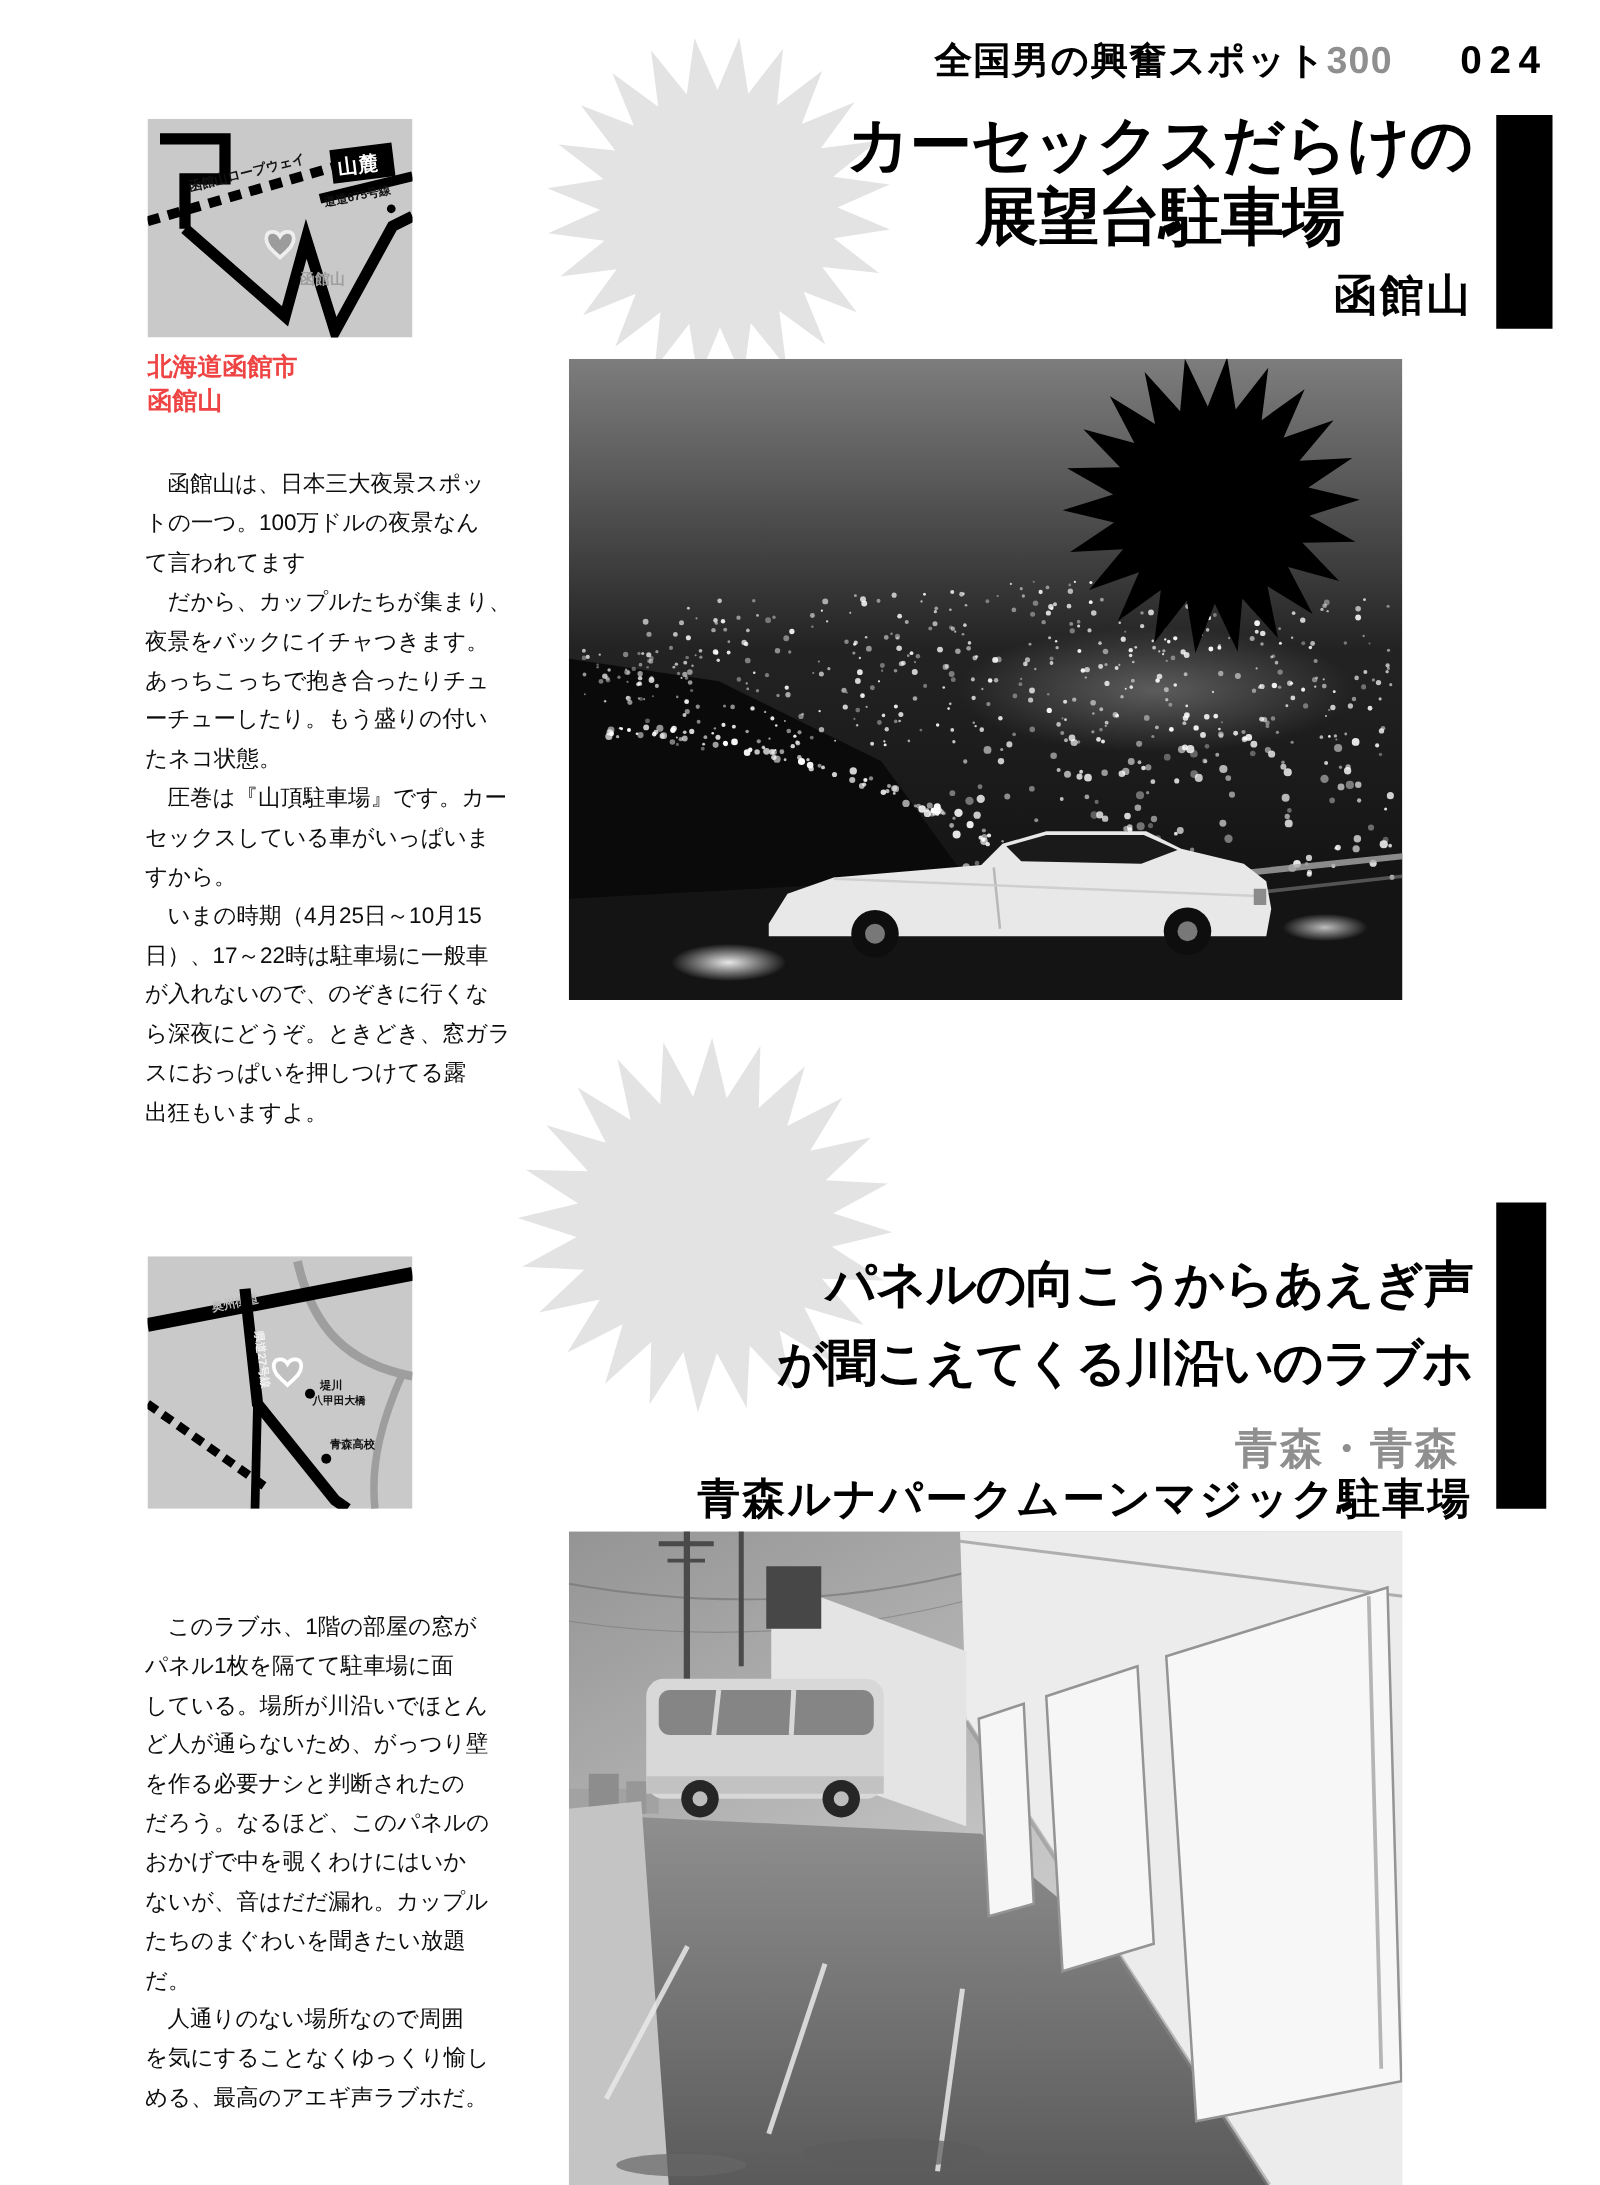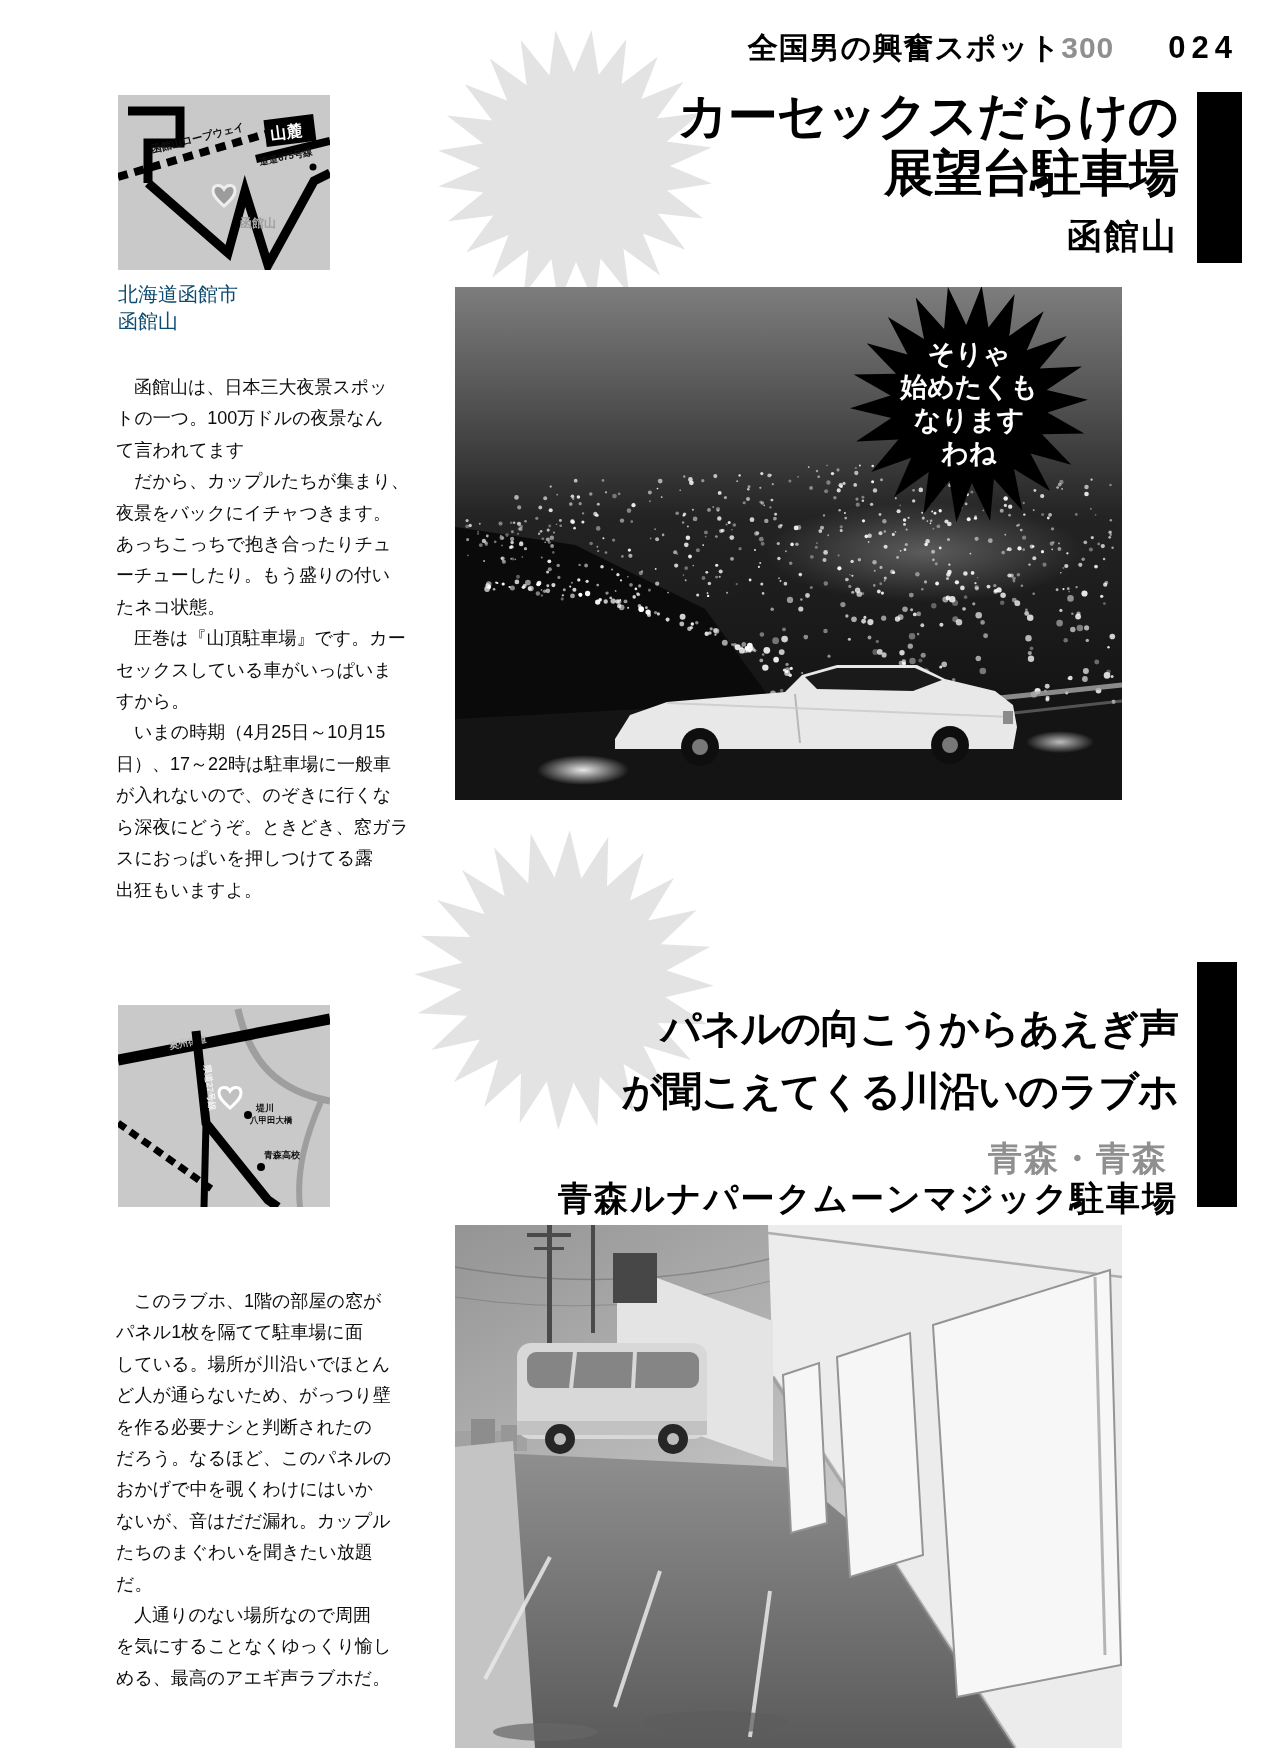--- a/index.html
+++ b/index.html
@@ -15,21 +15,21 @@
   .headline {
     font-weight:900; color:var(--ink,#000); text-align:right; white-space:pre; letter-spacing:-1px;
   }
   .subline { display:flex; gap:42px; font-weight:900; letter-spacing:2px; }
   .subline .loc { color:var(--gray,#8f8f8f); }
   .subline .ven { color:var(--ink,#000); }
   .black-bar { background:var(--ink,#000); }
   .bodytext {
     font-size:18px; line-height:31.4px; color:#0d0d0d; white-space:pre; font-weight:500;
   }
-  .caption { font-size:20px; line-height:27px; color:#0c4a6e; white-space:pre; font-weight:400; }
+  .caption { font-size:20px; line-height:27px; color:#ef4444; white-space:pre; font-weight:700; }
   .photo { overflow:hidden; }
   .photo svg { display:block; }
   .bubble-text {
     position:absolute; display:flex; align-items:center; justify-content:center;
     color:#fff; font-weight:900; font-size:27px; line-height:33px; text-align:center; white-space:pre;
   }
 </style>
 </head>
 <body>
 
@@ -58,21 +58,21 @@
     </g>
     <text x="142" y="70" font-size="9.5" font-weight="bold" fill="#111" transform="rotate(-11 142,70)">道道675号線</text>
     <circle cx="195" cy="72" r="3.5" fill="#000"></circle>
     <path d="M0,-6 C-3,-11 -11,-11 -11,-4 C-11,2 -5,6 0,11 C5,6 11,2 11,-4 C11,-11 3,-11 0,-6 Z" transform="translate(106,100)" fill="#9c9c9c" stroke="#eeeeee" stroke-width="3"></path>
     <text x="122" y="132" font-size="12" font-weight="bold" fill="#9f9f9f">函館山</text>
   </svg>
 
   <div class="abs caption" style="left:118px; top:281px;">北海道函館市
 函館山</div>
 
-  <div class="abs headline" style="top:88px; right:102px; font-size:50px; line-height:57px;">カーセックスだらけの
+  <div class="abs headline" style="top:88px; right:102px; font-size:50px; line-height:57px;text-align:center;">カーセックスだらけの
 展望台駐車場</div>
 
   <div class="abs black-bar" style="left:1197px; top:92px; width:45px; height:171px;"></div>
 
   <div class="abs subline" style="top:213px; right:102px; font-size:35px;">
     <span class="ven">函館山</span>
   </div>
 
   <div class="abs bodytext" style="left:116px; top:372px;">　函館山は、日本三大夜景スポッ
 トの一つ。100万ドルの夜景なん
@@ -852,24 +852,20 @@
         <circle cx="245" cy="460" r="19" fill="#0e0e0e"></circle>
         <circle cx="245" cy="460" r="8" fill="#787878"></circle>
         <circle cx="495" cy="458" r="19" fill="#0e0e0e"></circle>
         <circle cx="495" cy="458" r="8" fill="#787878"></circle>
       </g>
     </svg>
 
     <svg class="abs" style="left:393px; top:-4px;" width="242" height="242" viewBox="0 0 242 242">
       <polygon fill="var(--ink,#000)" points="236.3,150.4 194.0,151.2 223.3,181.7 182.5,170.6 202.1,208.1 166.0,185.9 174.3,227.4 145.9,196.0 142.1,238.1 123.8,199.9 108.3,239.3 101.5,197.5 75.4,230.9 80.7,188.9 46.3,213.7 63.2,174.8 23.2,188.9 50.4,156.4 8.1,158.6 43.3,135.0 2.1,125.2 42.5,112.5 5.7,91.6 48.0,90.8 18.7,60.3 59.5,71.4 39.9,33.9 76.0,56.1 67.7,14.6 96.1,46.0 99.9,3.9 118.2,42.1 133.7,2.7 140.5,44.5 166.6,11.1 161.3,53.1 195.7,28.3 178.8,67.2 218.8,53.1 191.6,85.6 233.9,83.4 198.7,107.0 239.9,116.8 199.5,129.5"></polygon>
     </svg>
-    <div class="bubble-text" style="left:393px; top:-4px; width:242px; height:242px;">そりゃ
-始めたくも
-なります
-わね</div>
   </div>
 
   <svg class="abs" style="left:413px; top:826px;" width="302" height="308" viewBox="0 0 302 308">
     <polygon fill="var(--stargray,#e3e3e3)" points="294.3,198.3 244.6,197.0 277.9,233.9 230.3,219.8 252.9,264.0 210.5,238.1 221.0,286.7 186.8,250.6 184.3,300.3 160.5,256.6 145.3,303.9 133.7,255.5 106.7,297.3 108.0,247.6 71.1,280.9 85.2,233.3 41.0,255.9 66.9,213.5 18.3,224.0 54.4,189.8 4.7,187.3 48.4,163.5 1.1,148.3 49.5,136.7 7.7,109.7 57.4,111.0 24.1,74.1 71.7,88.2 49.1,44.0 91.5,69.9 81.0,21.3 115.2,57.4 117.7,7.7 141.5,51.4 156.7,4.1 168.3,52.5 195.3,10.7 194.0,60.4 230.9,27.1 216.8,74.7 261.0,52.1 235.1,94.5 283.7,84.0 247.6,118.2 297.3,120.7 253.6,144.5 300.9,159.7 252.5,171.3"></polygon>
   </svg>
 
   <div class="abs headline" style="top:997px; right:102px; font-size:40px; line-height:63px;margin-left:24px;">パネルの向こうからあえぎ声
 が聞こえてくる川沿いのラブホ</div>
 
   <div class="abs black-bar" style="left:1197px; top:962px; width:40px; height:245px;"></div>

